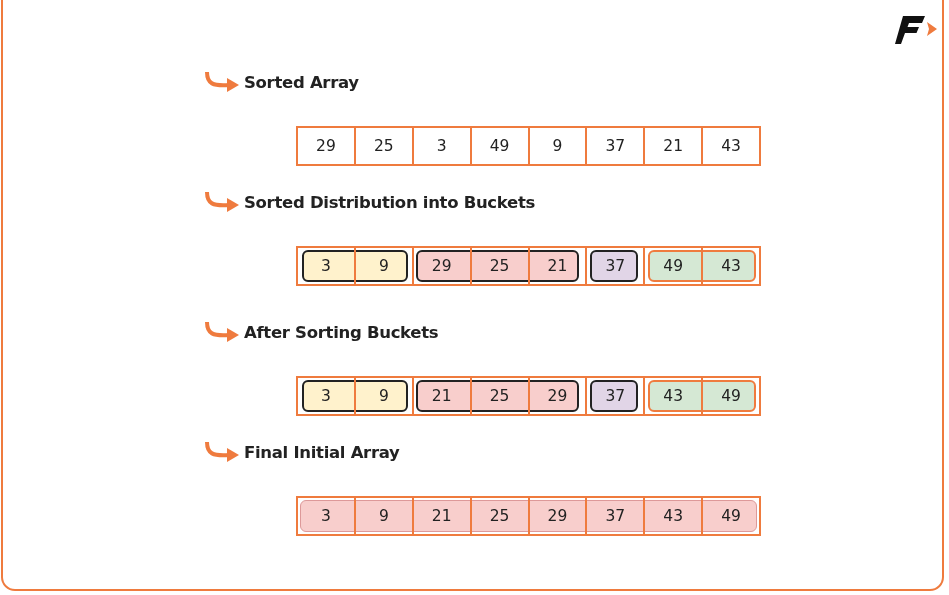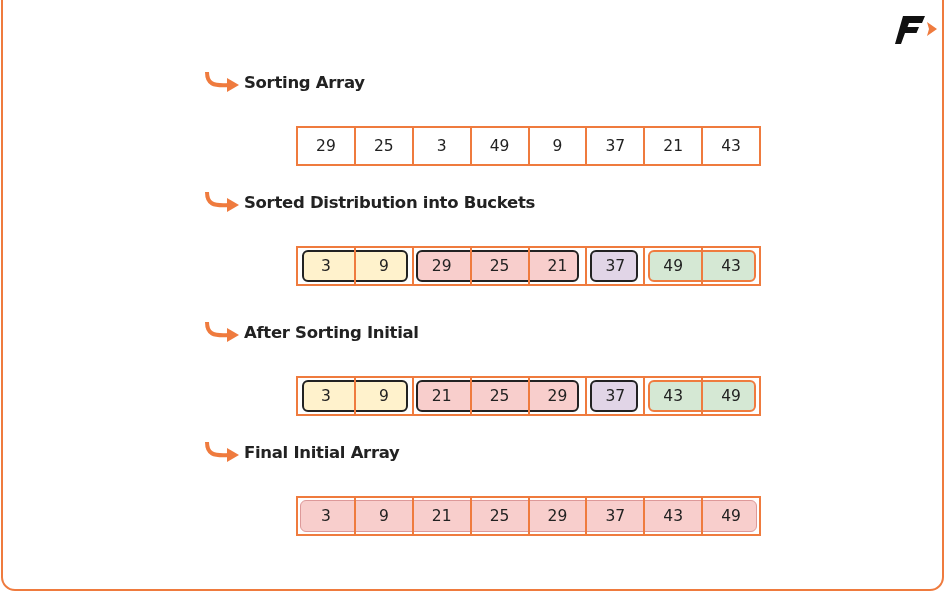--- a/index.html
+++ b/index.html
@@ -28,21 +28,21 @@
 <svg class="logo" viewBox="0 0 44 32">
   <path d="M8 2 L30 2 L27 9 L14 9 L12.5 13 L24 13 L21.5 19 L10 19 L6 30 L0 30 Z" fill="#111"></path>
   <path d="M32 8 L42 15 L32 22 L34 15 Z" fill="#ef7b3e"></path>
 </svg>
 
 <div class="heading" style="top:70px">
   <svg viewBox="0 0 40 24">
       <path d="M4 2 C4 14, 10 16, 26 15" stroke="#ef7b3e" stroke-width="4" fill="none"></path>
       <path d="M24 8 L36 15 L24 22 Z" fill="#ef7b3e"></path>
     </svg>
-  <span>Sorting Array</span>
+  <span>Sorted Array</span>
 </div>
 <div class="arr" style="top:126px">
   <div class="cellrow">
     <div class="cell">29</div>
     <div class="cell">25</div>
     <div class="cell">3</div>
     <div class="cell">49</div>
     <div class="cell">9</div>
     <div class="cell">37</div>
     <div class="cell">21</div>
@@ -72,21 +72,21 @@
     <div class="cell">49</div>
     <div class="cell">43</div>
   </div>
 </div>
 
 <div class="heading" style="top:320px">
   <svg viewBox="0 0 40 24">
       <path d="M4 2 C4 14, 10 16, 26 15" stroke="#ef7b3e" stroke-width="4" fill="none"></path>
       <path d="M24 8 L36 15 L24 22 Z" fill="#ef7b3e"></path>
     </svg>
-  <span>After Sorting Initial</span>
+  <span>After Sorting Buckets</span>
 </div>
 <div class="arr" style="top:376px">
   <div class="bucket b-yellow" style="left:6px;width:106px"></div>
   <div class="bucket b-red" style="left:120px;width:163px"></div>
   <div class="bucket b-purple" style="left:294px;width:48px"></div>
   <div class="bucket b-green" style="left:352px;width:108px"></div>
   <div class="cellrow">
     <div class="cell">3</div>
     <div class="cell">9</div>
     <div class="cell">21</div>

